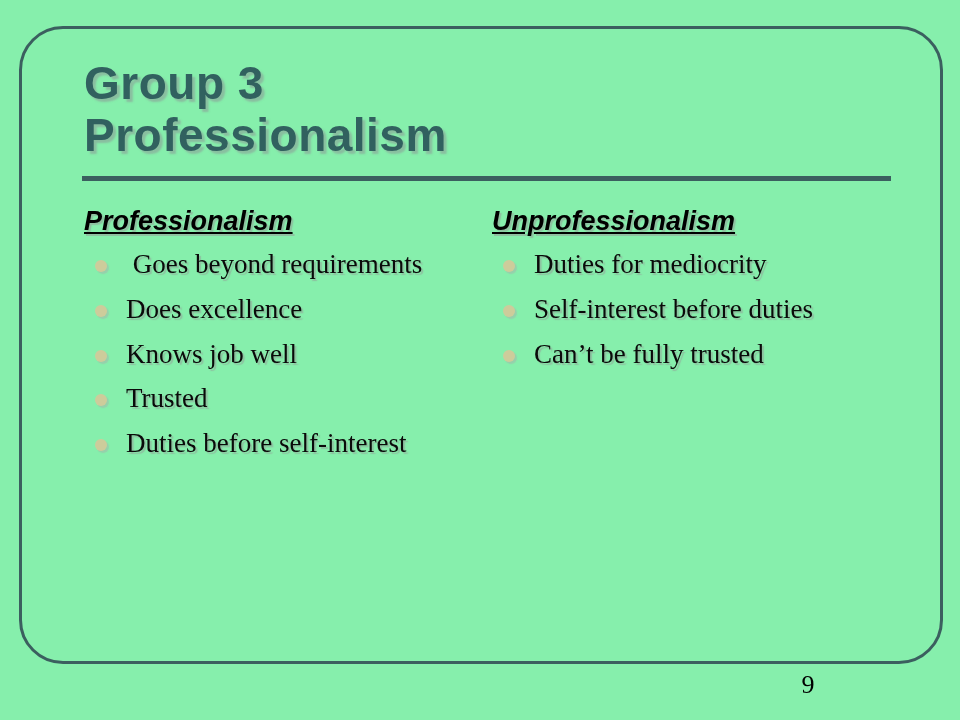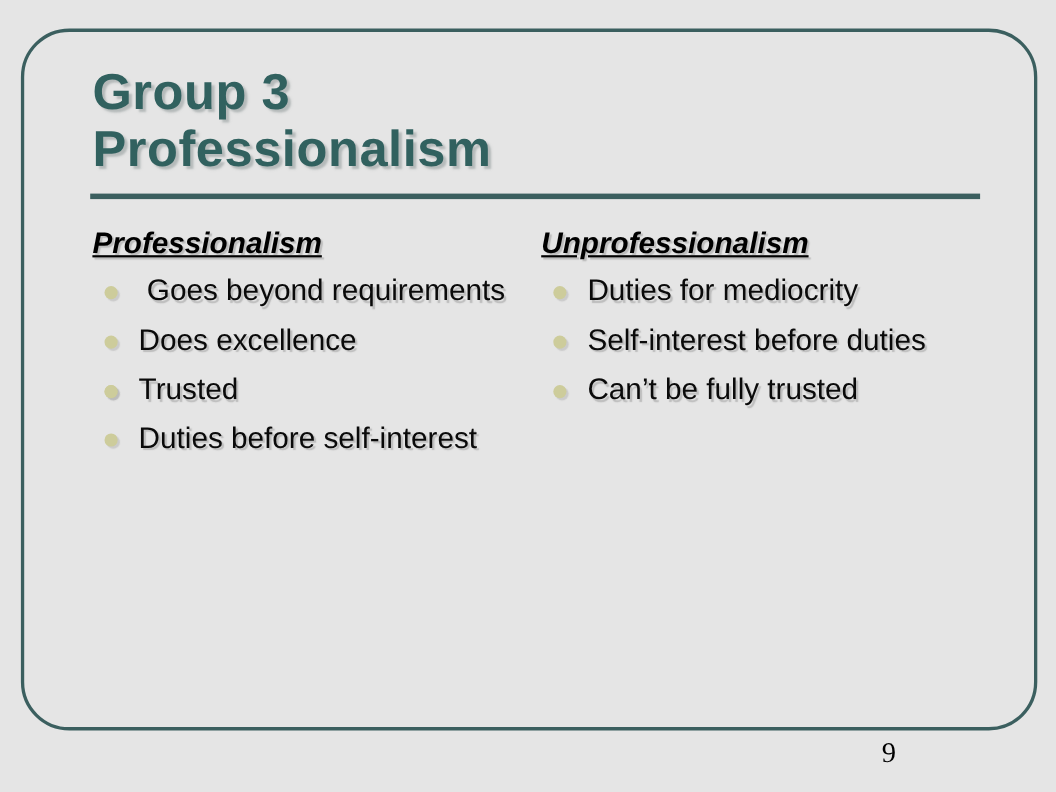--- a/index.html
+++ b/index.html
@@ -14,21 +14,21 @@
     overflow: hidden;
     position: relative;
   }
 
   #slide {
     position: absolute;
     left: 0;
     top: 0;
     width: 960px;
     height: 720px;
-    background: #e5e5e5;
+    background: #86efac;
   }
 
   
   #frame {
     position: absolute;
     left: 19px;
     top: 26px;
     width: 924px;
     height: 638px;
     border: 3px solid #3b5f5f;
@@ -90,20 +90,21 @@
     text-shadow: 2px 2px 1px rgba(150,150,150,0.5);
     margin: 0 0 12px 0;
     display: inline-block;
     white-space: nowrap;
   }
 
   ul.bullets {
     list-style: none;
     margin: 0;
     padding: 0;
+    font-family: Liberation Serif, serif;
   }
   ul.bullets li {
     position: relative;
     padding-left: 42px;
     margin-bottom: 14px;
     font-size: 27px;
     line-height: 1.14;
     color: #0a0a0a;
     text-shadow: 2px 2px 1px rgba(150,150,150,0.5);
   }
@@ -161,20 +162,21 @@
         <li>
           <span class="bullet-dot"></span>
           <span class="bullet-text"> Goes beyond requirements</span>
         </li>
         <li>
           <span class="bullet-dot"></span>
           <span class="bullet-text">Does excellence</span>
         </li>
         <li>
           <span class="bullet-dot"></span>
+          <span class="bullet-text">Knows job well</span>
         </li>
         <li>
           <span class="bullet-dot"></span>
           <span class="bullet-text">Trusted</span>
         </li>
         <li>
           <span class="bullet-dot"></span>
           <span class="bullet-text">Duties before self-interest</span>
         </li>
       </ul>

